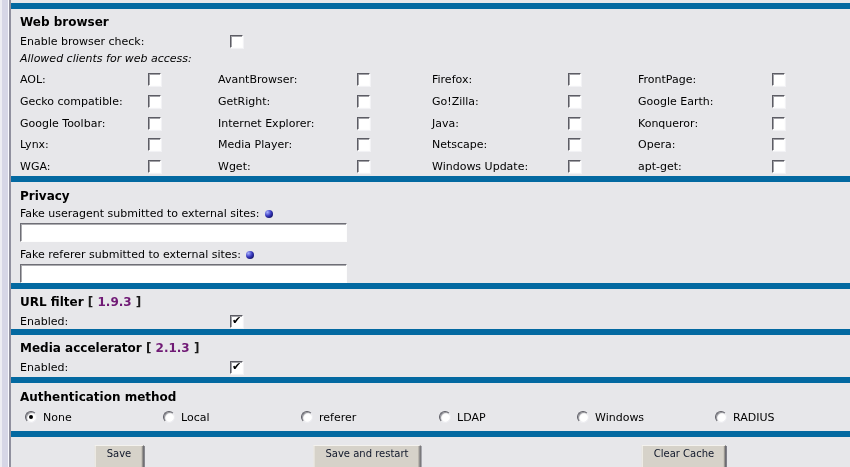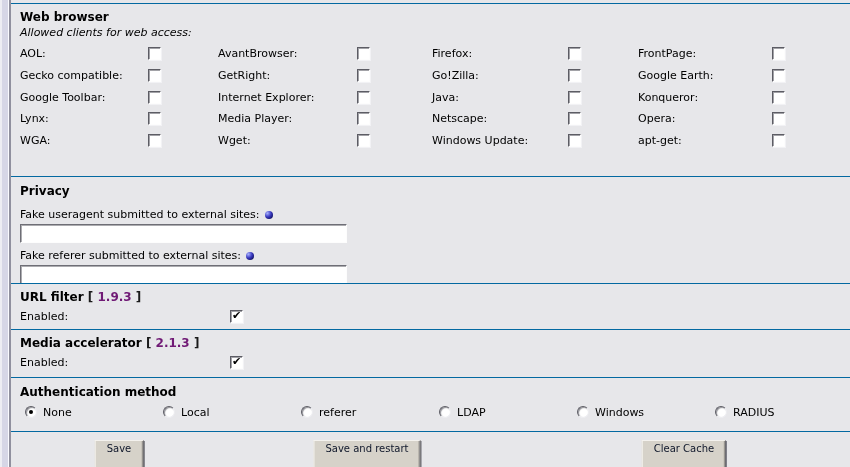--- a/index.html
+++ b/index.html
@@ -11,21 +11,21 @@
   .leftbar {
     position:absolute; left:0; top:0; bottom:0; width:11px;
     background:linear-gradient(to right,
       #ededf3 0px,#ededf3 2px,
       #d6d6e6 2px,#d6d6e6 8px,
       #fafaff 8px,#fafaff 9px,
       #90909e 9px,#90909e 11px);
   }
   .content { position:absolute; left:11px; top:0; width:839px; }
   .sec {
-    box-sizing:border-box; border-top:1px solid #0369a1;
+    box-sizing:border-box; border-top:6px solid #0369a1;
     padding-left:9px; padding-right:3px; position:relative;
   }
   #s-web { margin-top:3px; height:173px; }
   #s-privacy { height:107px; }
   #s-urlfilter { height:46px; }
   #s-updacc { height:48px; }
   #s-auth { height:54px; }
   #s-buttons { height:36px; }
 
   .sec-title { font-weight:bold; font-size:12px; padding-top:6px; }
@@ -64,21 +64,21 @@
     content:""; position:absolute; left:3px; top:3px; width:4px; height:4px;
     border-radius:50%; background:#000;
   }
   .radio-row {
     margin-top:5px; display:grid;
     grid-template-columns:repeat(6,138px);
     padding-left:5px; align-items:center;
   }
   .radio-opt { display:flex; align-items:center; height:16px; }
 
-  .lbl-dot-row { display:flex; align-items:center; height:15px; margin-top:9px; }
+  .lbl-dot-row { display:flex; align-items:center; height:15px; margin-top:3px; }
   .lbl-dot-row.second { margin-top:5px; }
   .blue-dot {
     width:8px; height:8px; border-radius:50%; margin-left:5px; flex:0 0 auto;
     background:radial-gradient(circle at 30% 28%, #aab4ff 0%, #3a3ac0 45%, #00003e 95%);
   }
   .txt-input {
     display:block; margin-top:2px; width:327px; height:19px; box-sizing:border-box;
     background:#fff; font-family:inherit; font-size:11px; padding:1px 3px;
     border:1px solid; border-color:#6e6e76 #fdfdfd #fdfdfd #6e6e76;
     box-shadow:inset 1px 1px 0 rgba(70,70,80,.45);
@@ -97,20 +97,24 @@
 </style>
 </head>
 <body>
 
 <div class="page">
   <div class="leftbar"></div>
   <div class="content">
 
     <div class="sec" id="s-web">
       <div class="sec-title">Web browser</div>
+      <div class="pair-row">
+        <span class="lbl">Enable browser check:</span>
+        <span class="cb"></span>
+      </div>
       <div class="row-allowed">Allowed clients for web access:</div>
       <div class="client-grid">
         <span>AOL:</span>
         <span class="cb"></span>
         <span>AvantBrowser:</span>
         <span class="cb"></span>
         <span>Firefox:</span>
         <span class="cb"></span>
         <span>FrontPage:</span>
         <span class="cb"></span>

